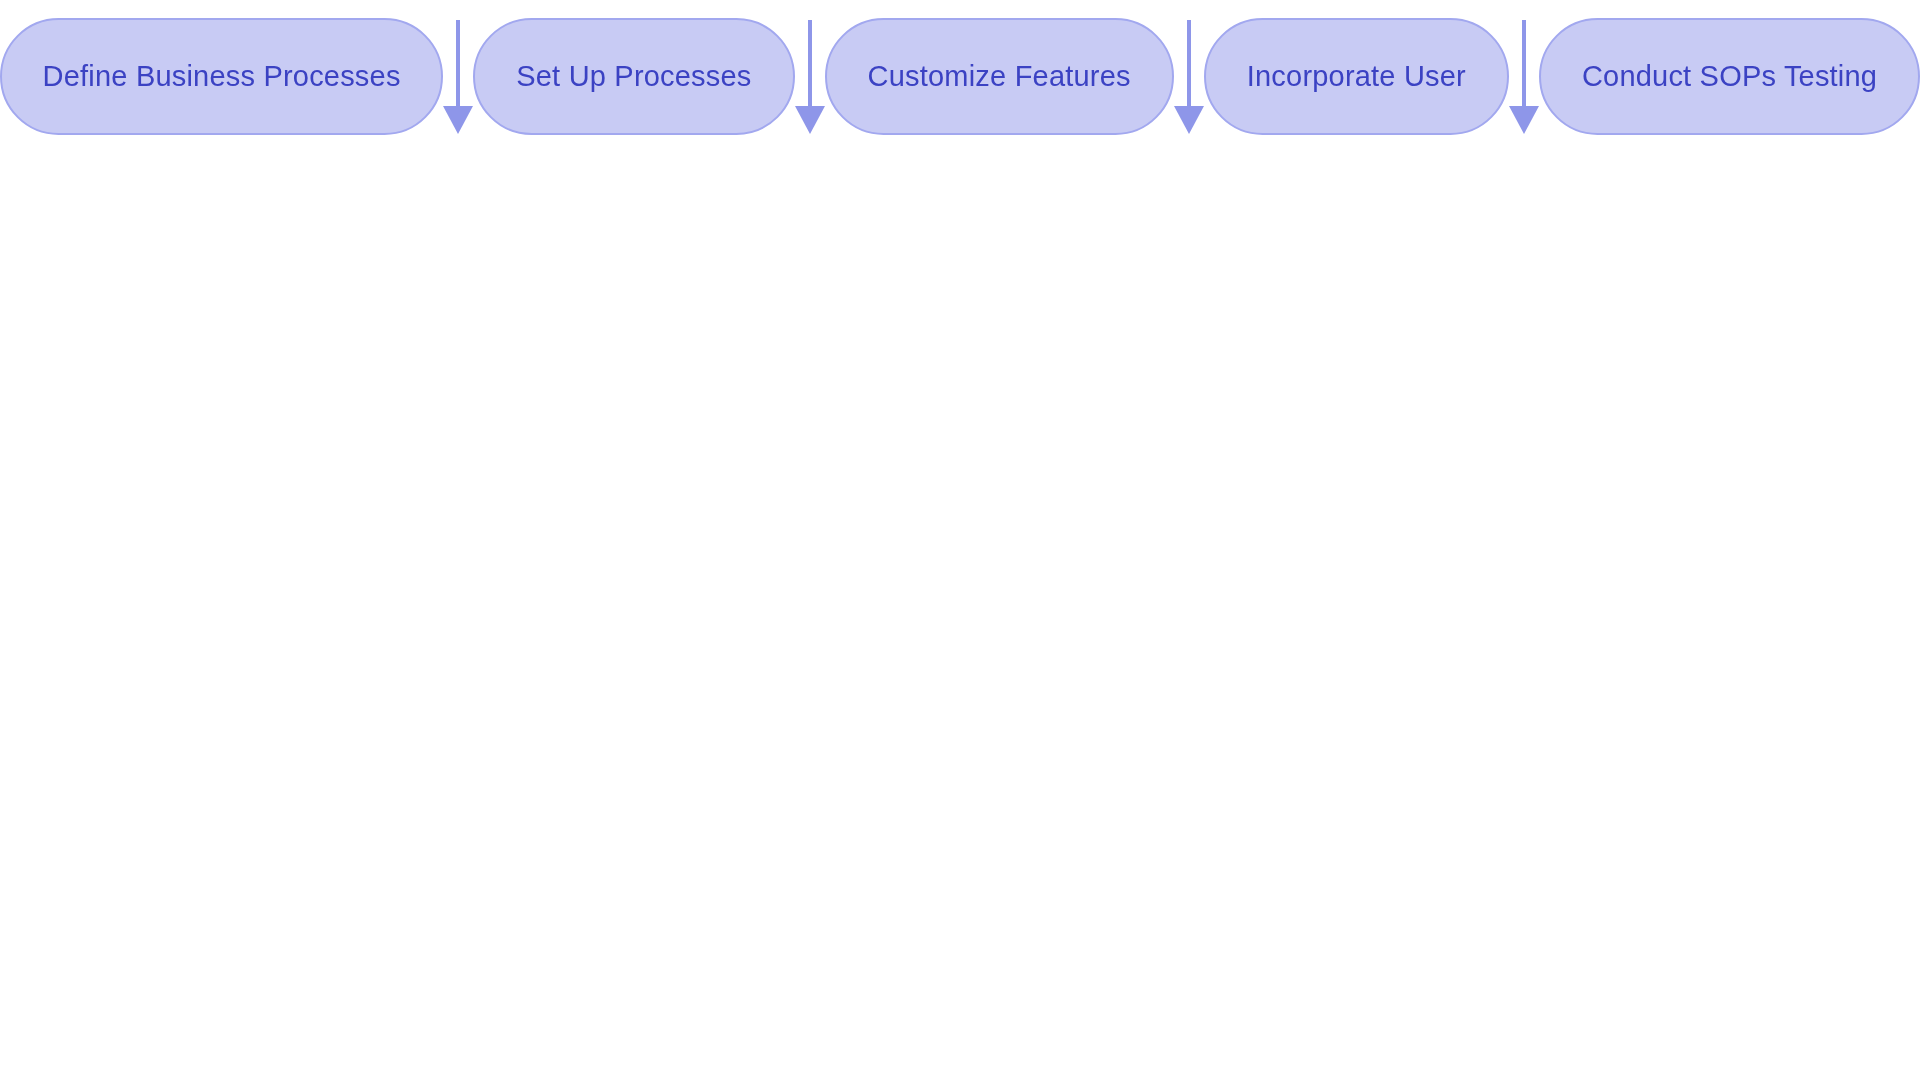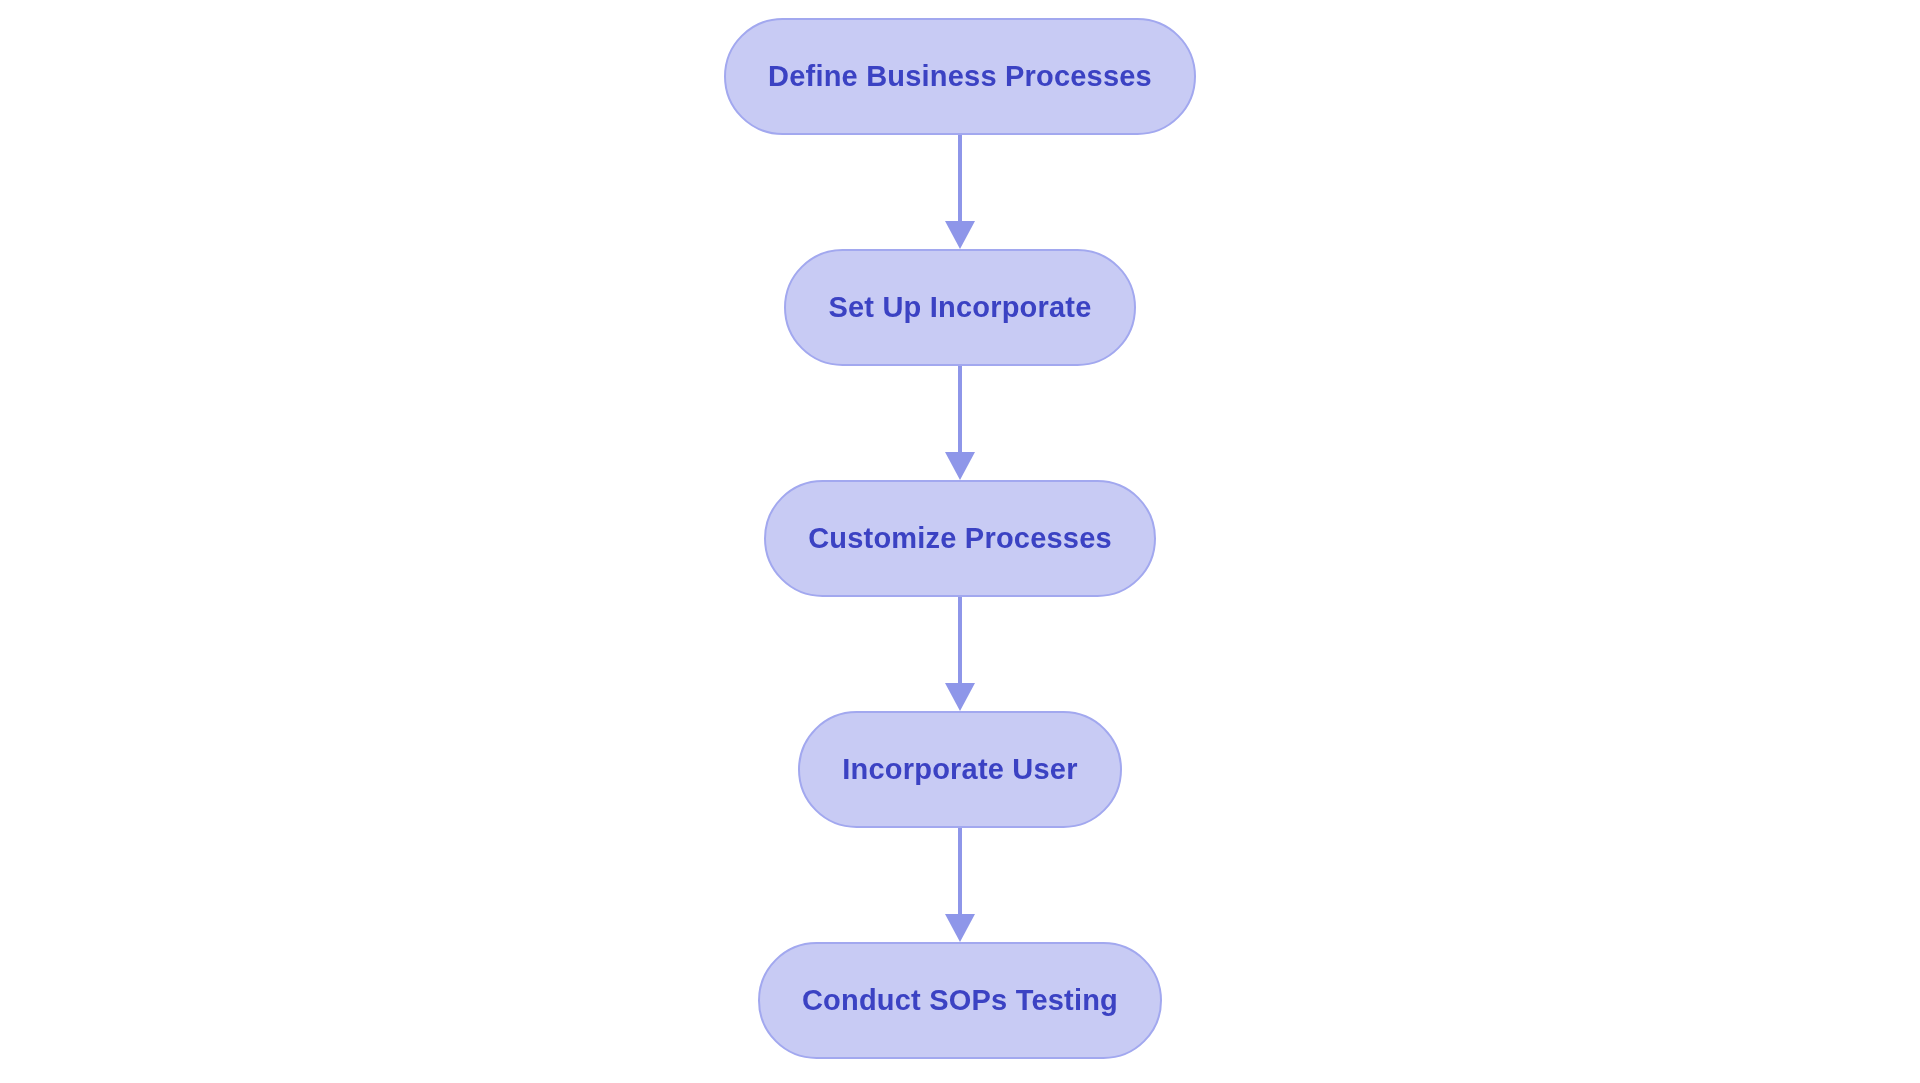--- a/index.html
+++ b/index.html
@@ -26,23 +26,22 @@
     width: 1920px;
     height: 1083px;
     background: var(--background);
   }
   .flow {
     position: absolute;
     top: 18px;
     left: 0;
     width: 100%;
     display: flex;
-    flex-direction: column;
+    flex-direction: row;
     align-items: center;
-    font-weight: bold;
   }
   .node {
     height: 117px;
     min-width: 300px;
     padding: 0 42px;
     border-radius: 58.5px;
     background: var(--node-fill);
     border: 2px solid var(--node-border);
     display: flex;
     align-items: center;
@@ -84,30 +83,30 @@
     <div class="node">
       <span class="node-label">Define Business Processes</span>
     </div>
 
     <div class="arrow">
       <div class="arrow-line"></div>
       <div class="arrow-head"></div>
     </div>
 
     <div class="node">
-      <span class="node-label">Set Up Incorporate</span>
+      <span class="node-label">Set Up Processes</span>
     </div>
 
     <div class="arrow">
       <div class="arrow-line"></div>
       <div class="arrow-head"></div>
     </div>
 
     <div class="node">
-      <span class="node-label">Customize Processes</span>
+      <span class="node-label">Customize Features</span>
     </div>
 
     <div class="arrow">
       <div class="arrow-line"></div>
       <div class="arrow-head"></div>
     </div>
 
     <div class="node">
       <span class="node-label">Incorporate User</span>
     </div>

